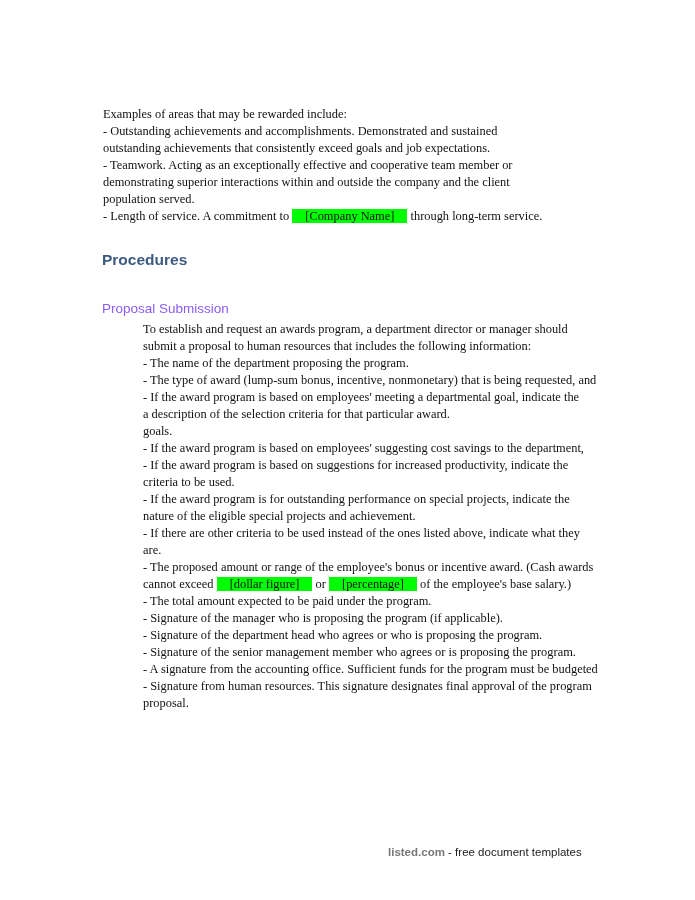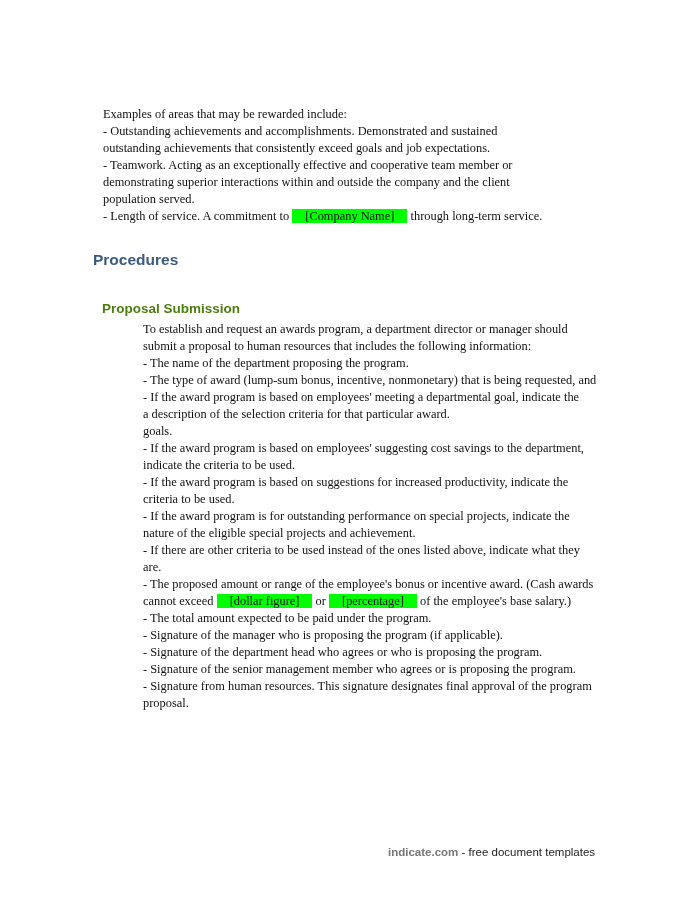--- a/index.html
+++ b/index.html
@@ -7,28 +7,28 @@
     .page { position: absolute; left: 0; top: 0; width: 695px; height: 900px; background: #ffffff; }
     .para {
       position: absolute; left: 103px; width: 500px;
       font-family: "Liberation Serif", "DejaVu Serif", serif;
       font-size: 12.4px; line-height: 17px; color: #111111;
       white-space: nowrap;
     }
     .line { display: block; height: 17px; }
     .hl { background: #00ff00; padding: 0 13px; }
     .h1 {
-      position: absolute; left: 93px; top: 251px;
+      position: absolute; left: 102px; top: 251px;
       font-family: "Liberation Sans", "DejaVu Sans", sans-serif;
       font-size: 15.5px; font-weight: bold; color: #3d5a80;
     }
     .h2 {
       position: absolute; left: 102px; top: 301px;
       font-family: "Liberation Sans", "DejaVu Sans", sans-serif;
-      font-size: 13.5px; font-weight: bold; color: #4d7c0f;
+      font-size: 13.5px; font-weight: normal; color: #8b5cf6;
     }
     .footer {
       position: absolute; left: 388px; top: 846px;
       font-family: "Liberation Sans", "DejaVu Sans", sans-serif;
       font-size: 11.5px; color: #222222; white-space: nowrap;
     }
     .footer .brand { color: #777777; font-weight: bold; }
   </style>
 </head>
 <body>
@@ -50,34 +50,34 @@
 
   <div class="para" style="top:321px;margin-left:40px;">
     <span class="line">To establish and request an awards program, a department director or manager should</span>
     <span class="line">submit a proposal to human resources that includes the following information:</span>
     <span class="line">- The name of the department proposing the program.</span>
     <span class="line">- The type of award (lump-sum bonus, incentive, nonmonetary) that is being requested, and</span>
     <span class="line">- If the award program is based on employees' meeting a departmental goal, indicate the</span>
     <span class="line">a description of the selection criteria for that particular award.</span>
     <span class="line">goals.</span>
     <span class="line">- If the award program is based on employees' suggesting cost savings to the department,</span>
-    <span class="line">indicate the criteria to be used.</span>
     <span class="line">- If the award program is based on suggestions for increased productivity, indicate the</span>
     <span class="line">criteria to be used.</span>
     <span class="line">- If the award program is for outstanding performance on special projects, indicate the</span>
     <span class="line">nature of the eligible special projects and achievement.</span>
     <span class="line">- If there are other criteria to be used instead of the ones listed above, indicate what they</span>
     <span class="line">are.</span>
     <span class="line">- The proposed amount or range of the employee's bonus or incentive award. (Cash awards</span>
     <span class="line"><span>cannot exceed </span><span class="hl">[dollar figure]</span><span> or </span><span class="hl">[percentage]</span><span>  of the employee's base salary.)</span></span>
     <span class="line">- The total amount expected to be paid under the program.</span>
     <span class="line">- Signature of the manager who is proposing the program (if applicable).</span>
     <span class="line">- Signature of the department head who agrees or who is proposing the program.</span>
     <span class="line">- Signature of the senior management member who agrees or is proposing the program.</span>
+    <span class="line">- A signature from the accounting office. Sufficient funds for the program must be budgeted</span>
     <span class="line">- Signature from human resources. This signature designates final approval of the program</span>
     <span class="line">proposal.</span>
   </div>
 
   <div class="footer">
-    <span class="brand">indicate.com</span><span> - free document templates</span>
+    <span class="brand">listed.com</span><span> - free document templates</span>
   </div>
 
 </div>
 
 </body></html>

